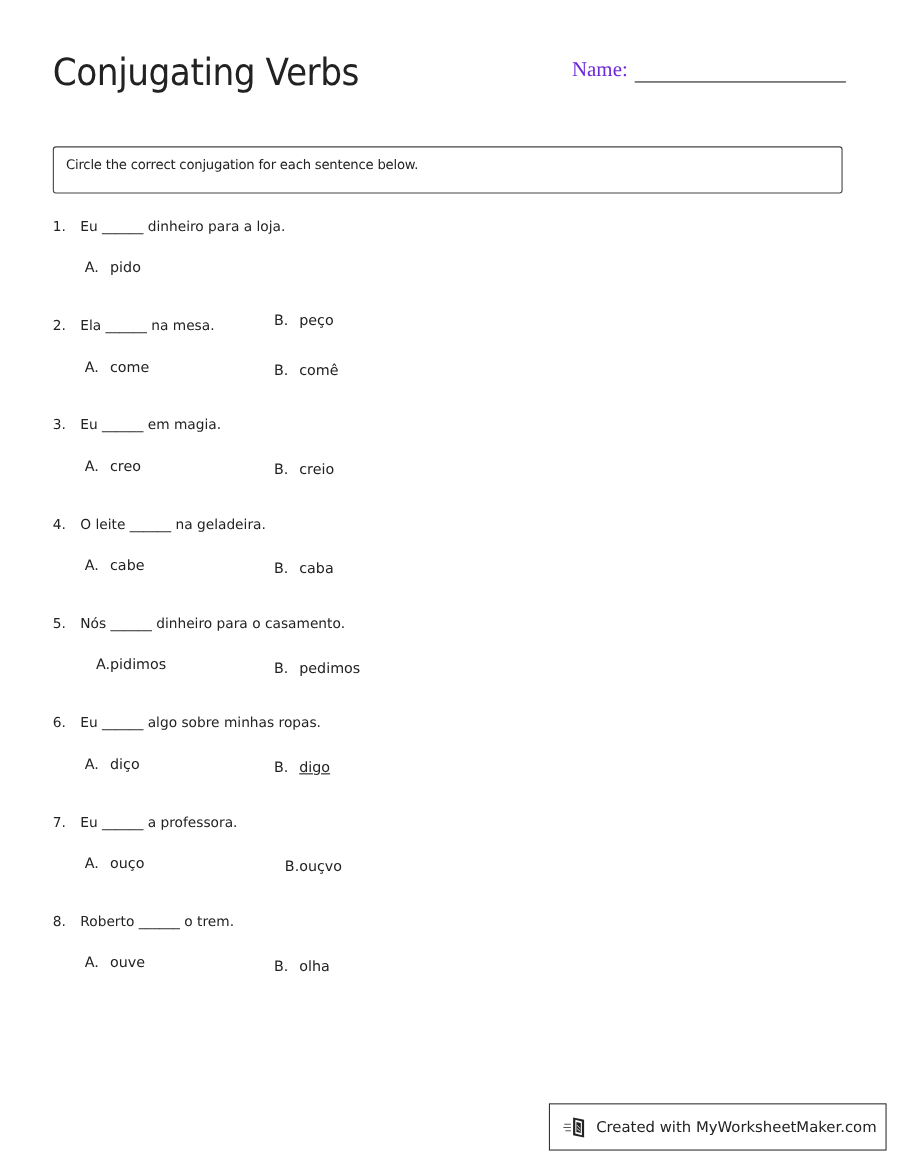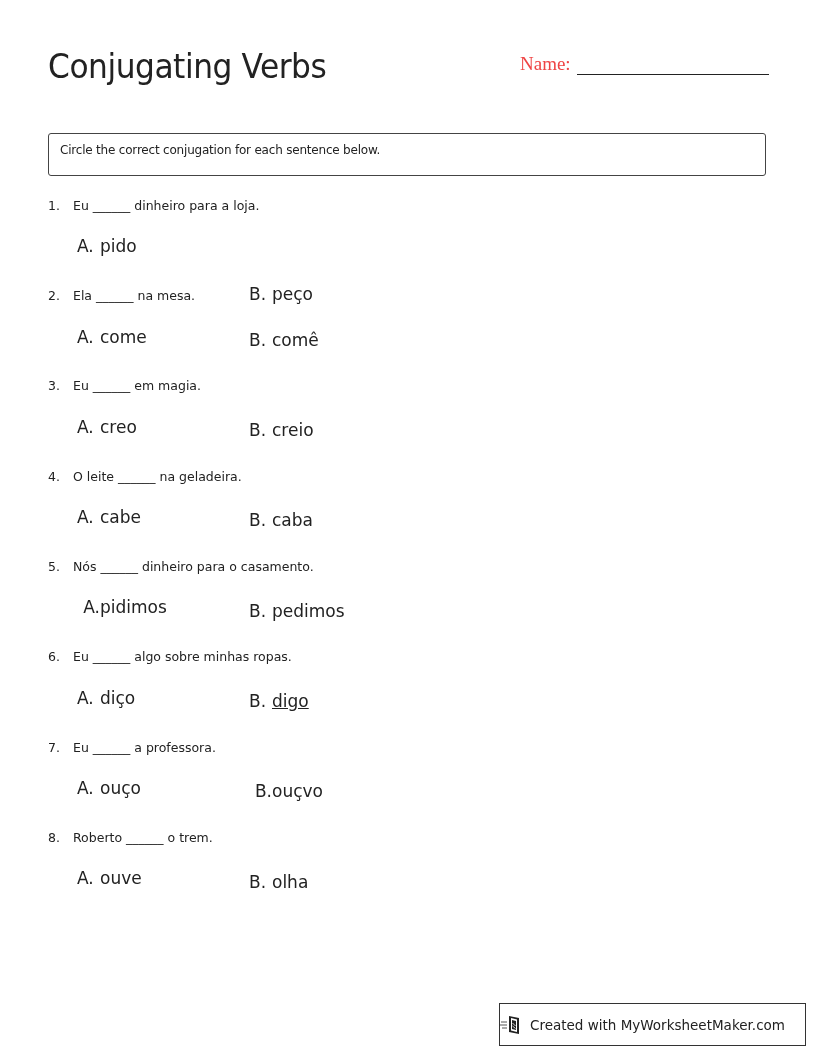--- a/index.html
+++ b/index.html
@@ -1,27 +1,27 @@
 <!DOCTYPE html>
 <html><head>
 <meta charset="utf-8">
 <style>
   html, body { margin: 0; padding: 0; background: #ffffff; }
   body { width: 816px; height: 1056px; position: relative; overflow: hidden; color: #222; font-family: "DejaVu Sans", sans-serif; }
   .title { position: absolute; left: 48px; top: 46px; font-size: 34px; font-weight: normal; color: #222; letter-spacing: -0.5px; font-family: "DejaVu Sans", sans-serif; transform: scaleX(0.92); transform-origin: left top; }
   .name-wrap { position: absolute; left: 520px; top: 52px; display: flex; align-items: flex-end; }
-  .name-label { font-family: "Liberation Serif", serif; font-size: 19px; color: #ef4444; }
+  .name-label { font-family: "Liberation Serif", serif; font-size: 19px; color: #6d28d9; }
   .name-line { width: 192px; border-bottom: 1.5px solid #222; margin-left: 6px; height: 22px; }
   .instructions { position: absolute; left: 48px; top: 133px; width: 718px; height: 43px; border: 1px solid #444; border-radius: 3px; box-sizing: border-box; font-size: 12px; padding: 9px 11px; color: #222; letter-spacing: -0.2px; }
   .question { position: absolute; left: 48px; width: 700px; font-size: 12.5px; color: #222; }
   .q-num { position: absolute; left: 0; top: 0; }
   .q-text { position: absolute; left: 25px; top: 0; white-space: nowrap; }
-  .opt { position: absolute; font-size: 17px; white-space: nowrap; }
+  .opt { position: absolute; font-size: 13px; white-space: nowrap; }
   .opt-letter { display: inline-block; width: 23px; }
-  .footer { position: absolute; left: 499px; top: 1003px; width: 307px; height: 43px; border: 1.5px solid #333; box-sizing: border-box; display: flex; align-items: center; font-size: 13.5px; color: #222; }
+  .footer { position: absolute; left: 499px; top: 1003px; width: 307px; height: 43px; border: 1.5px solid #333; box-sizing: border-box; display: flex; align-items: center; padding-left: 12px; font-size: 13.5px; color: #222; }
   .footer-icon { width: 24px; height: 22px; margin-right: 6px; }
 </style>
 </head>
 <body>
 
 <div class="title">Conjugating Verbs</div>
 
 <div class="name-wrap">
   <span class="name-label">Name:</span>
   <span class="name-line"></span>

